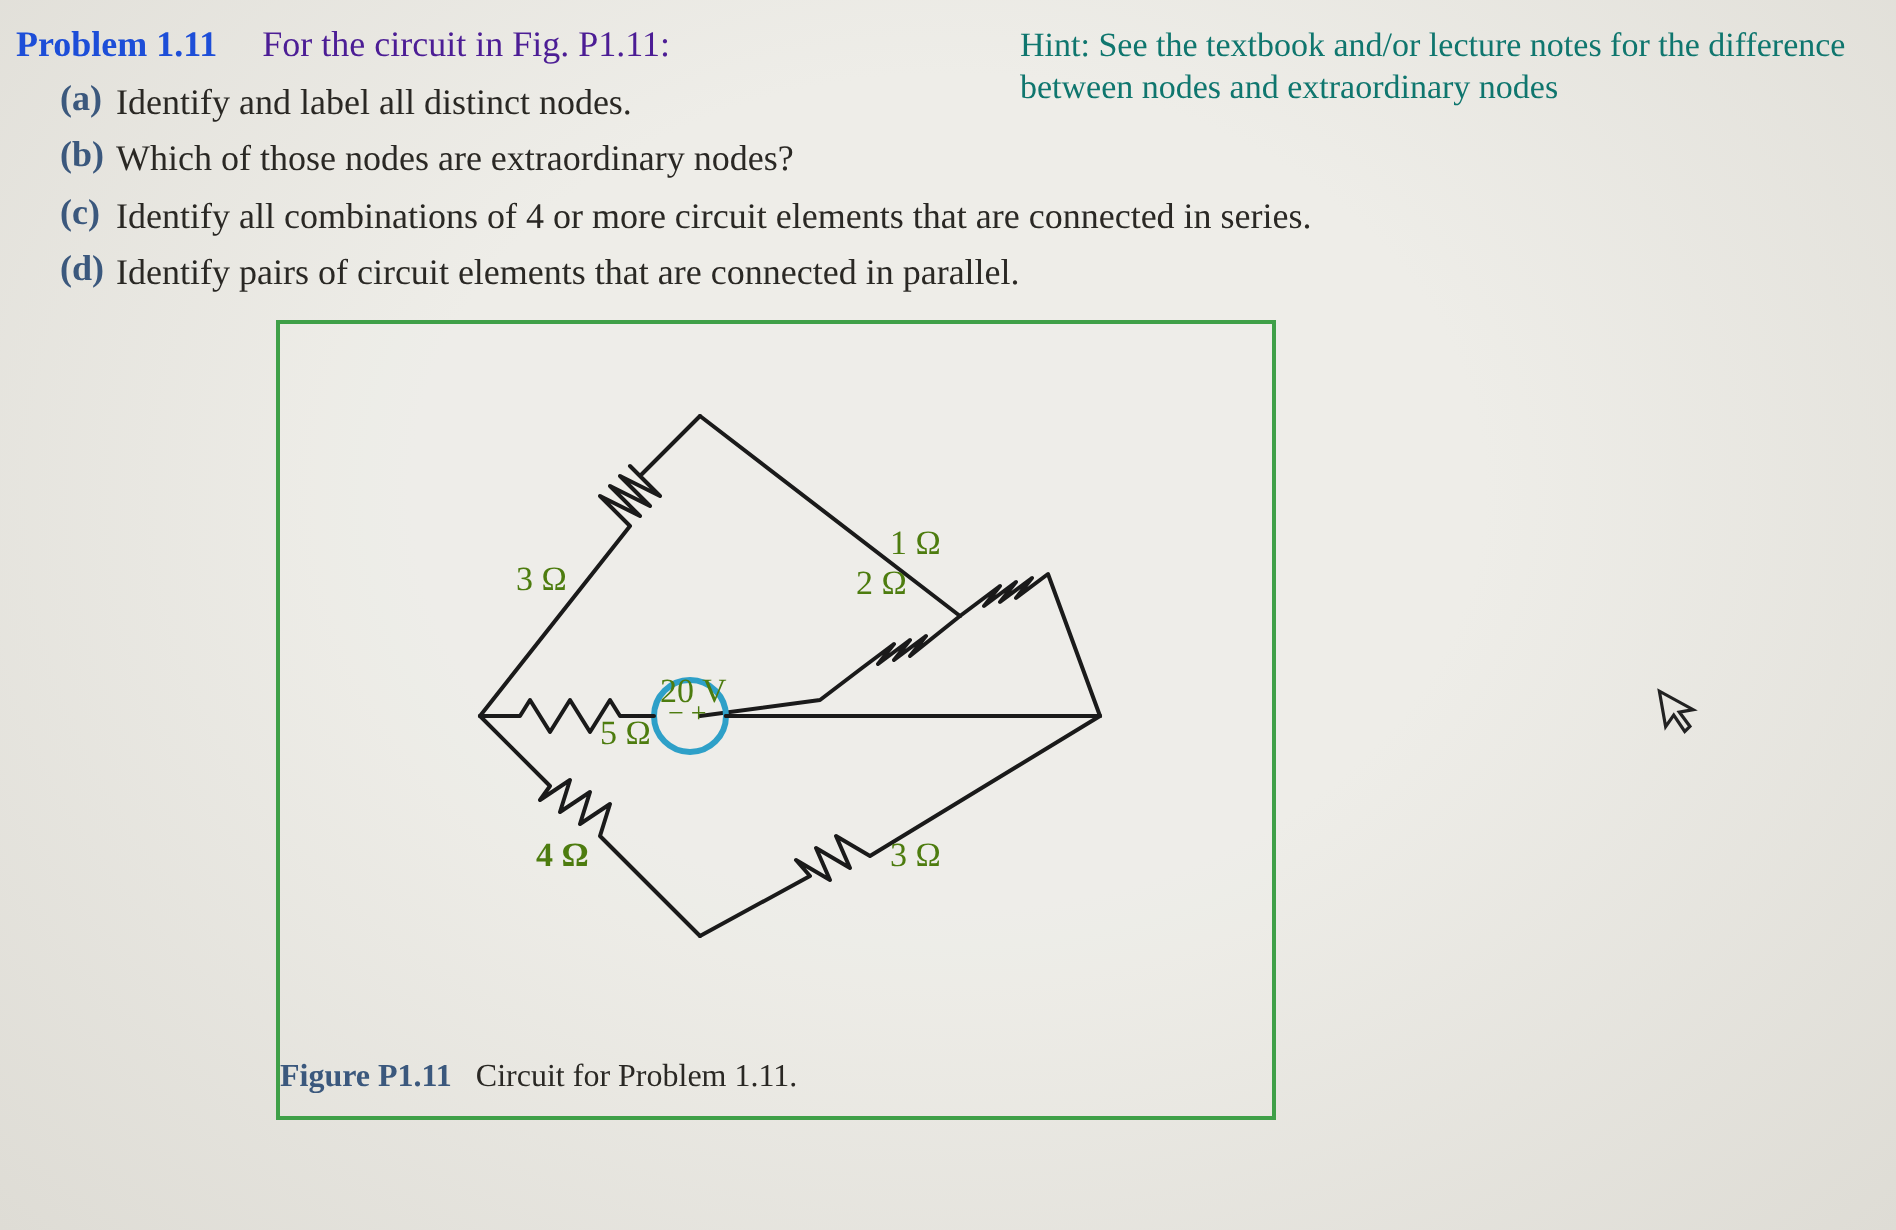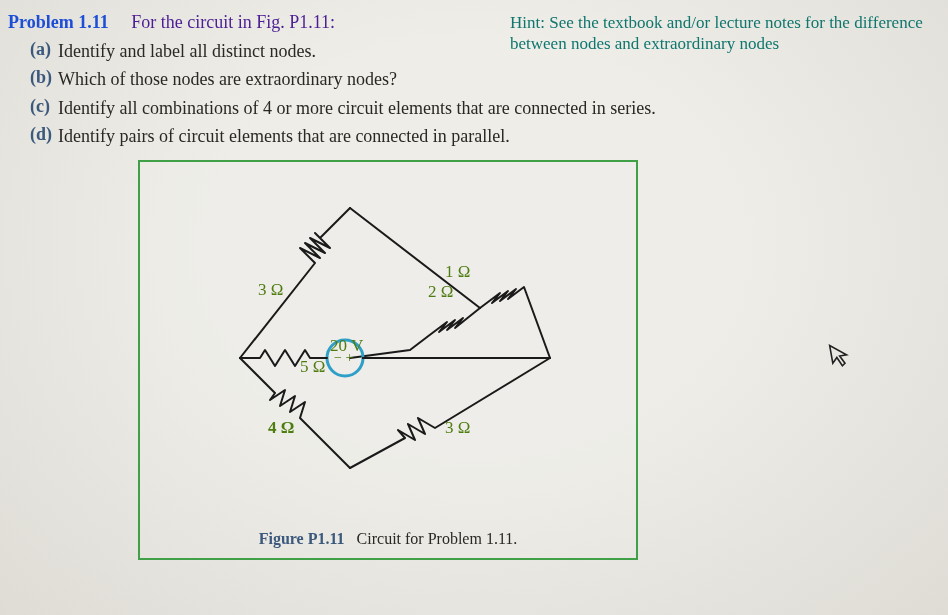--- a/index.html
+++ b/index.html
@@ -54,21 +54,21 @@
       margin-left: 130px;
       margin-top: 12px;
       position: relative;
       background: rgba(255,255,255,0.05);
     }
     .figure-caption {
       position: absolute;
       bottom: 10px;
       left: 0;
       right: 0;
-      text-align: center;
+      text-align: left;
       font-size: 16px;
     }
     .fig-label { color: #3b587d; font-weight: bold; }
     .circuit-svg {
       position: absolute;
       top: 16px;
       left: 40px;
       width: 420px;
       height: 330px;
     }

